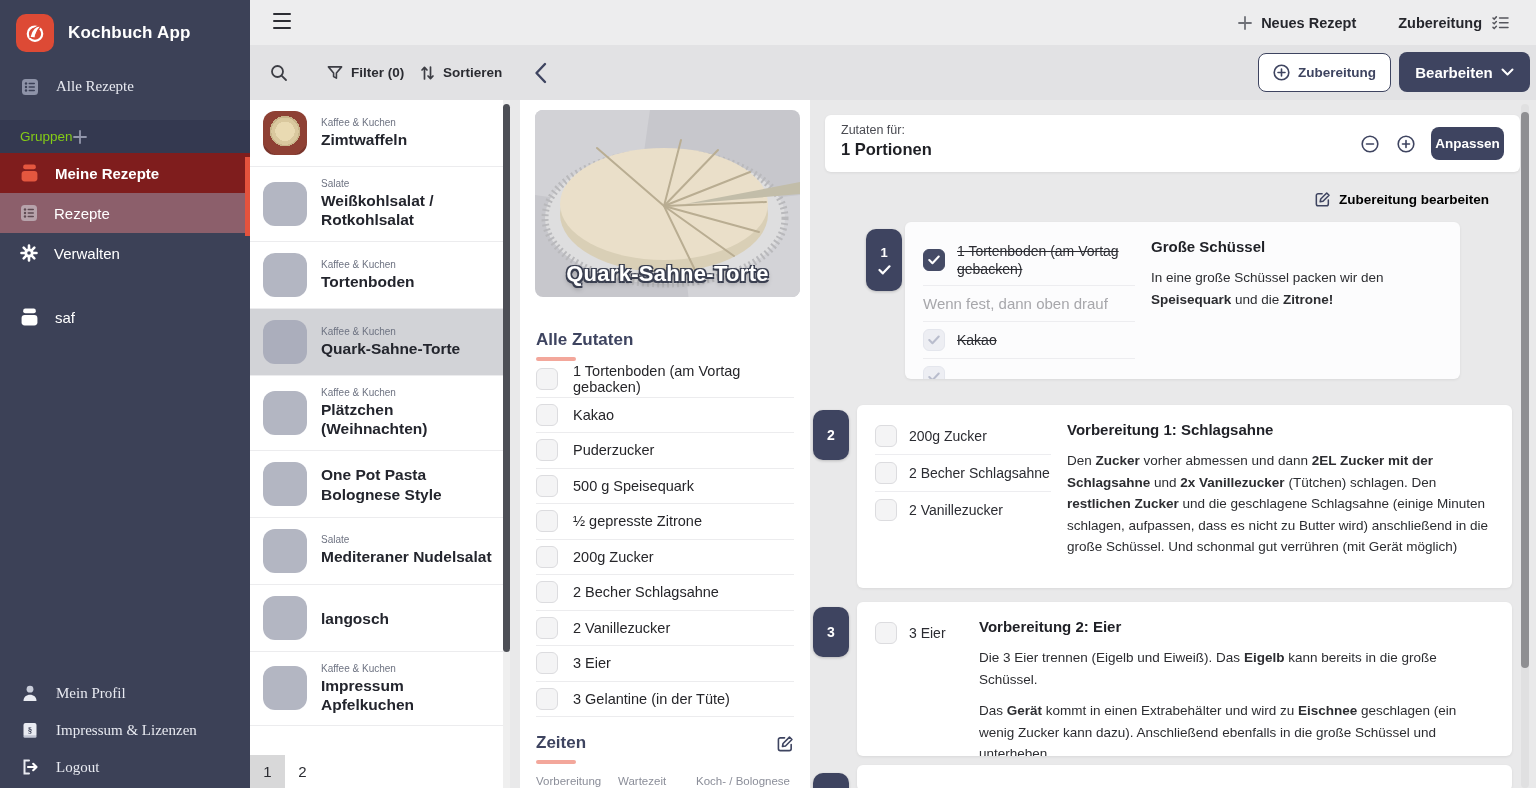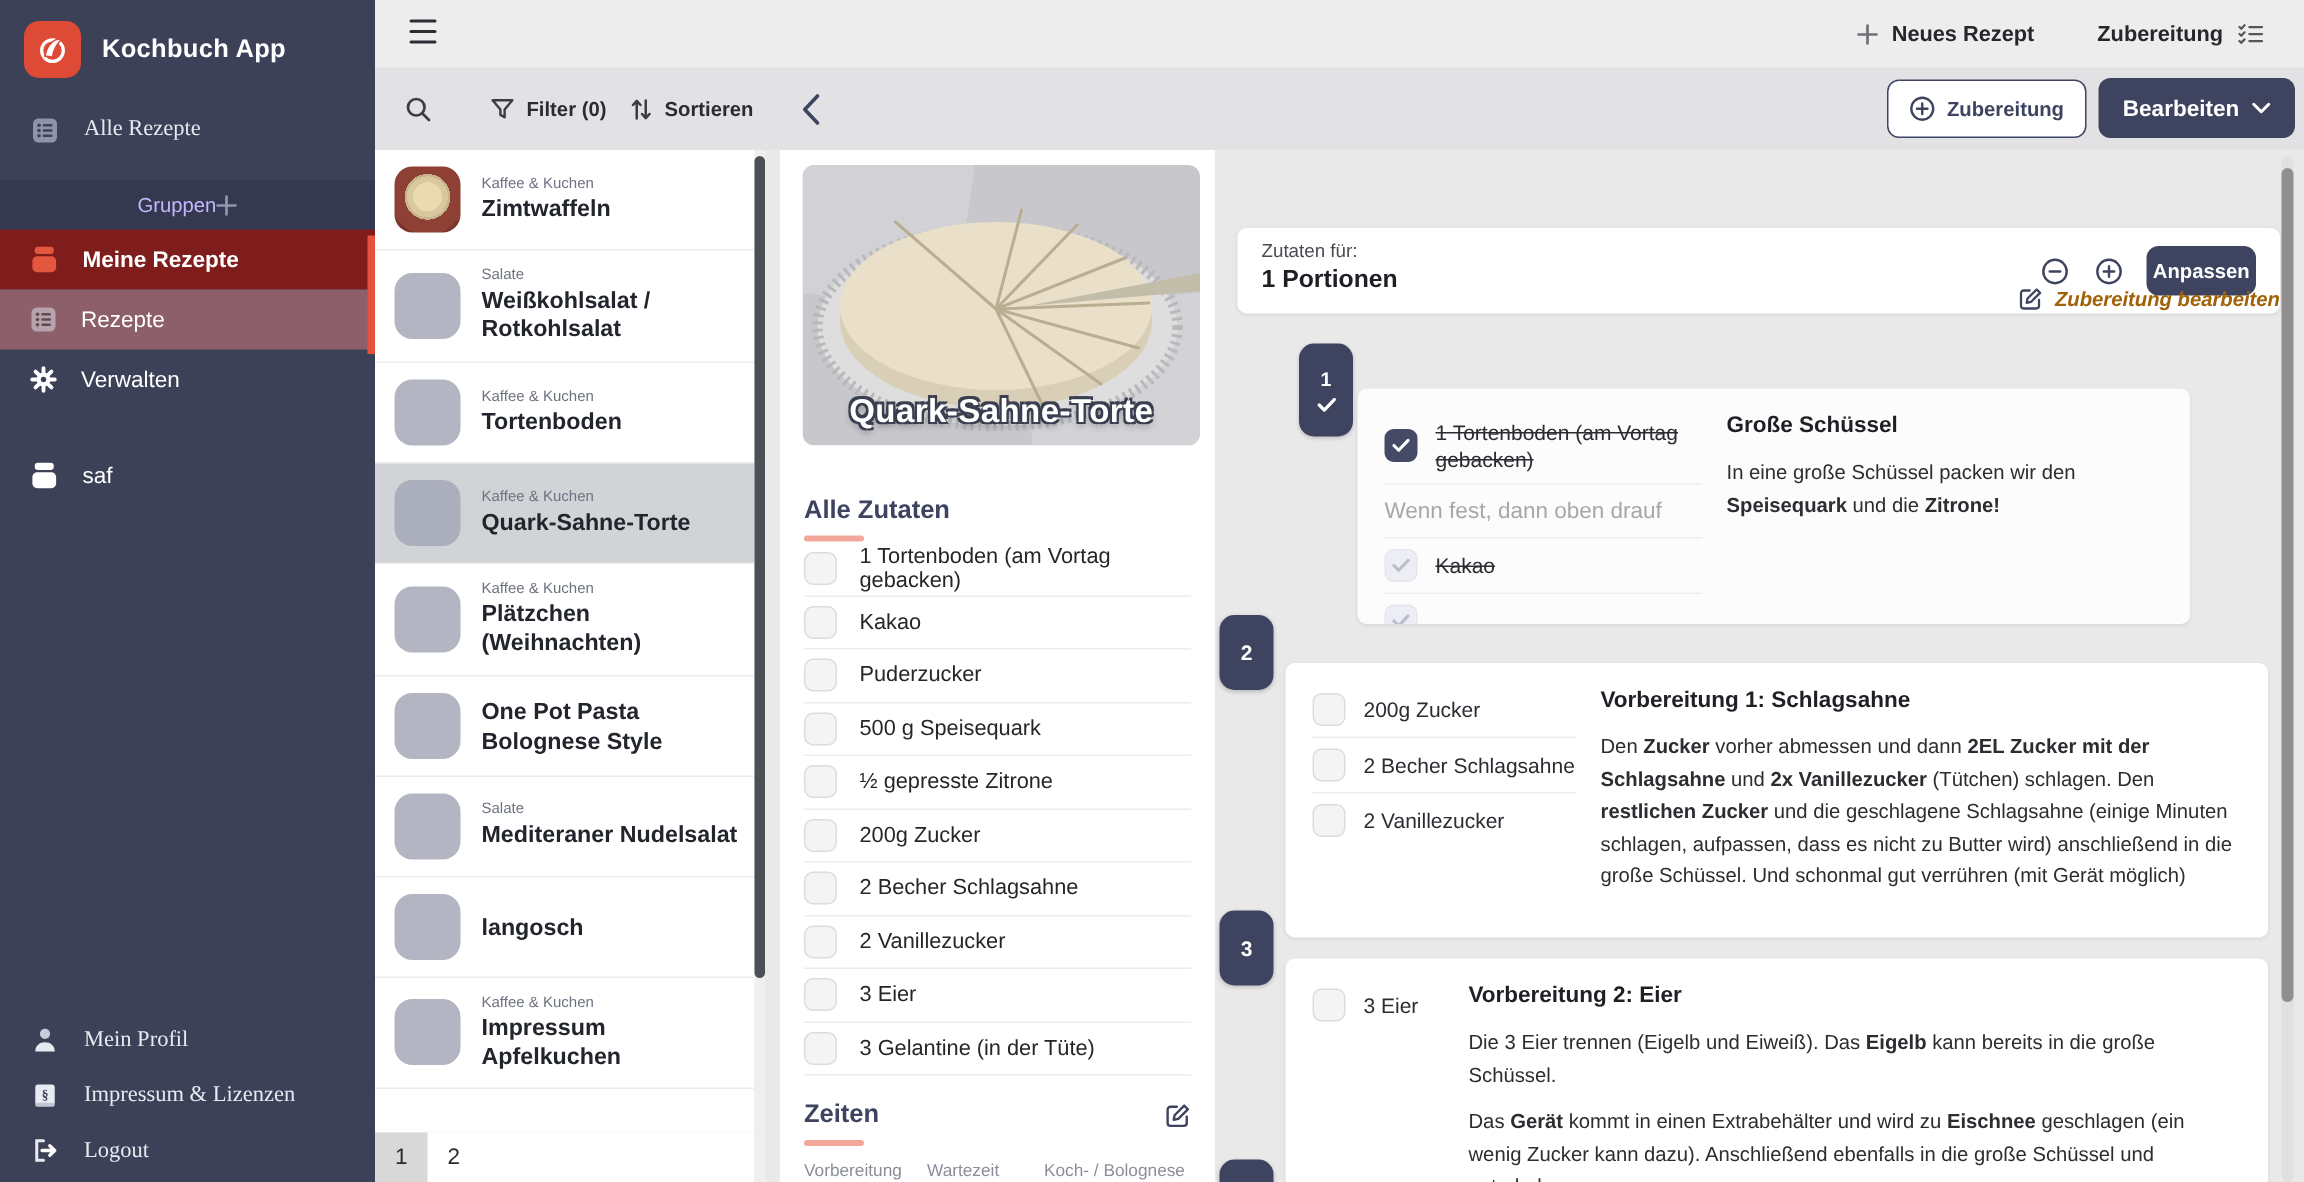--- a/index.html
+++ b/index.html
@@ -11,22 +11,22 @@
   #sidebar { position:absolute; left:0; top:0; width:250px; height:788px;
     background:#3c4157; color:#fff; display:flex; flex-direction:column; }
   .sb-header { display:flex; align-items:center; gap:14px; padding:14px 16px 16px; }
   .logo { width:38px; height:38px; border-radius:10px; background:#dd4a35;
     display:flex; align-items:center; justify-content:center; flex:none; }
   .sb-title { font-size:17px; font-weight:bold; letter-spacing:.2px; }
   .sb-item { display:flex; align-items:flex-start; gap:16px; padding:10px 20px;
     font-size:15px; color:#e8eaf1; cursor:default;font-family:Liberation Serif, serif; }
   .sb-item .ic { width:20px; display:flex; justify-content:center; color:#aeb3c6; }
   .sb-groups-head { margin-top:14px; background:#343950; padding:9px 20px;
-    display:flex; align-items:center; justify-content:center;
-    font-size:13.5px; color:#c4b5fd; }
+    display:flex; align-items:center; justify-content:flex-start;
+    font-size:13.5px; color:#84cc16; }
   .sb-group-item { position:relative; display:flex; align-items:center; gap:16px;
     padding:11px 20px; font-size:15px; }
   .g-active { background:#7f1d1d; font-weight:bold; }
   .g-rezepte { background:#8c5f6b; }
   .accent-bar { position:absolute; right:0; top:157px; width:5px; height:79px;
     background:#e4523d; }
   .sb-spacer { flex:1; }
   .sb-foot { padding-bottom:2px; }
 
   
@@ -98,31 +98,31 @@
     justify-content:center; cursor:pointer; }
   .ing-label { font-size:14.5px; color:#26262a; }
   #zeiten-head { position:absolute; left:16px; top:633px; width:258px; }
   #zeiten-head .edit { position:absolute; right:0; top:2px; color:#3e4460; cursor:pointer; }
   #zeiten-cols { position:absolute; left:16px; top:675px; width:258px; display:flex;
     font-size:11.5px; color:#8b8e99; }
   #zeiten-cols span:nth-child(1){ width:82px; }
   #zeiten-cols span:nth-child(2){ width:78px; }
 
   
-  .card { background:#fff; border-radius:6px; box-shadow:0 1px 3px rgba(0,0,0,.07);margin-top:37px; }
+  .card { background:#fff; border-radius:6px; box-shadow:0 1px 3px rgba(0,0,0,.07); }
   #portions-card { position:absolute; left:825px; top:115px; width:695px; height:57px;
     padding:8px 16px; }
   .por-label { font-size:12.5px; color:#4a4b52; }
   .por-value { font-size:16.5px; font-weight:bold; color:#1e1f24; margin-top:3px; }
   .round-ic { position:absolute; top:20px; width:18px; height:18px; color:#3e4460; cursor:pointer; }
   #minus-ic { left:536px; } #plus-ic { left:572px; }
   #anpassen { position:absolute; left:606px; top:12px; width:73px; height:33px;
     background:#3e4460; color:#fff; font-size:13.5px; }
-  #edit-zub { position:absolute; right:16px; top:191px; display:flex; align-items:center;
-    gap:8px; font-size:13.5px; font-weight:bold; color:#a16207; cursor:pointer;font-style:italic; }
+  #edit-zub { position:absolute; right:47px; top:191px; display:flex; align-items:center;
+    gap:8px; font-size:13.5px; font-weight:bold; color:#000000; cursor:pointer; }
 
   .badge { position:absolute; width:36px; background:#3e4460; color:#fff;
     border-radius:10px; display:flex; flex-direction:column; align-items:center;
     justify-content:center; gap:5px; font-weight:bold; font-size:14px;
     box-shadow:0 1px 3px rgba(0,0,0,.2); }
   #badge1 { left:866px; top:229px; height:62px; font-size:13px; }
   #badge2 { left:813px; top:410px; height:50px; }
   #badge3 { left:813px; top:607px; height:50px; }
   #badge4 { left:813px; top:773px; height:40px; }
   .stepcard { position:absolute; display:flex; padding:13px 18px; overflow:hidden; }

